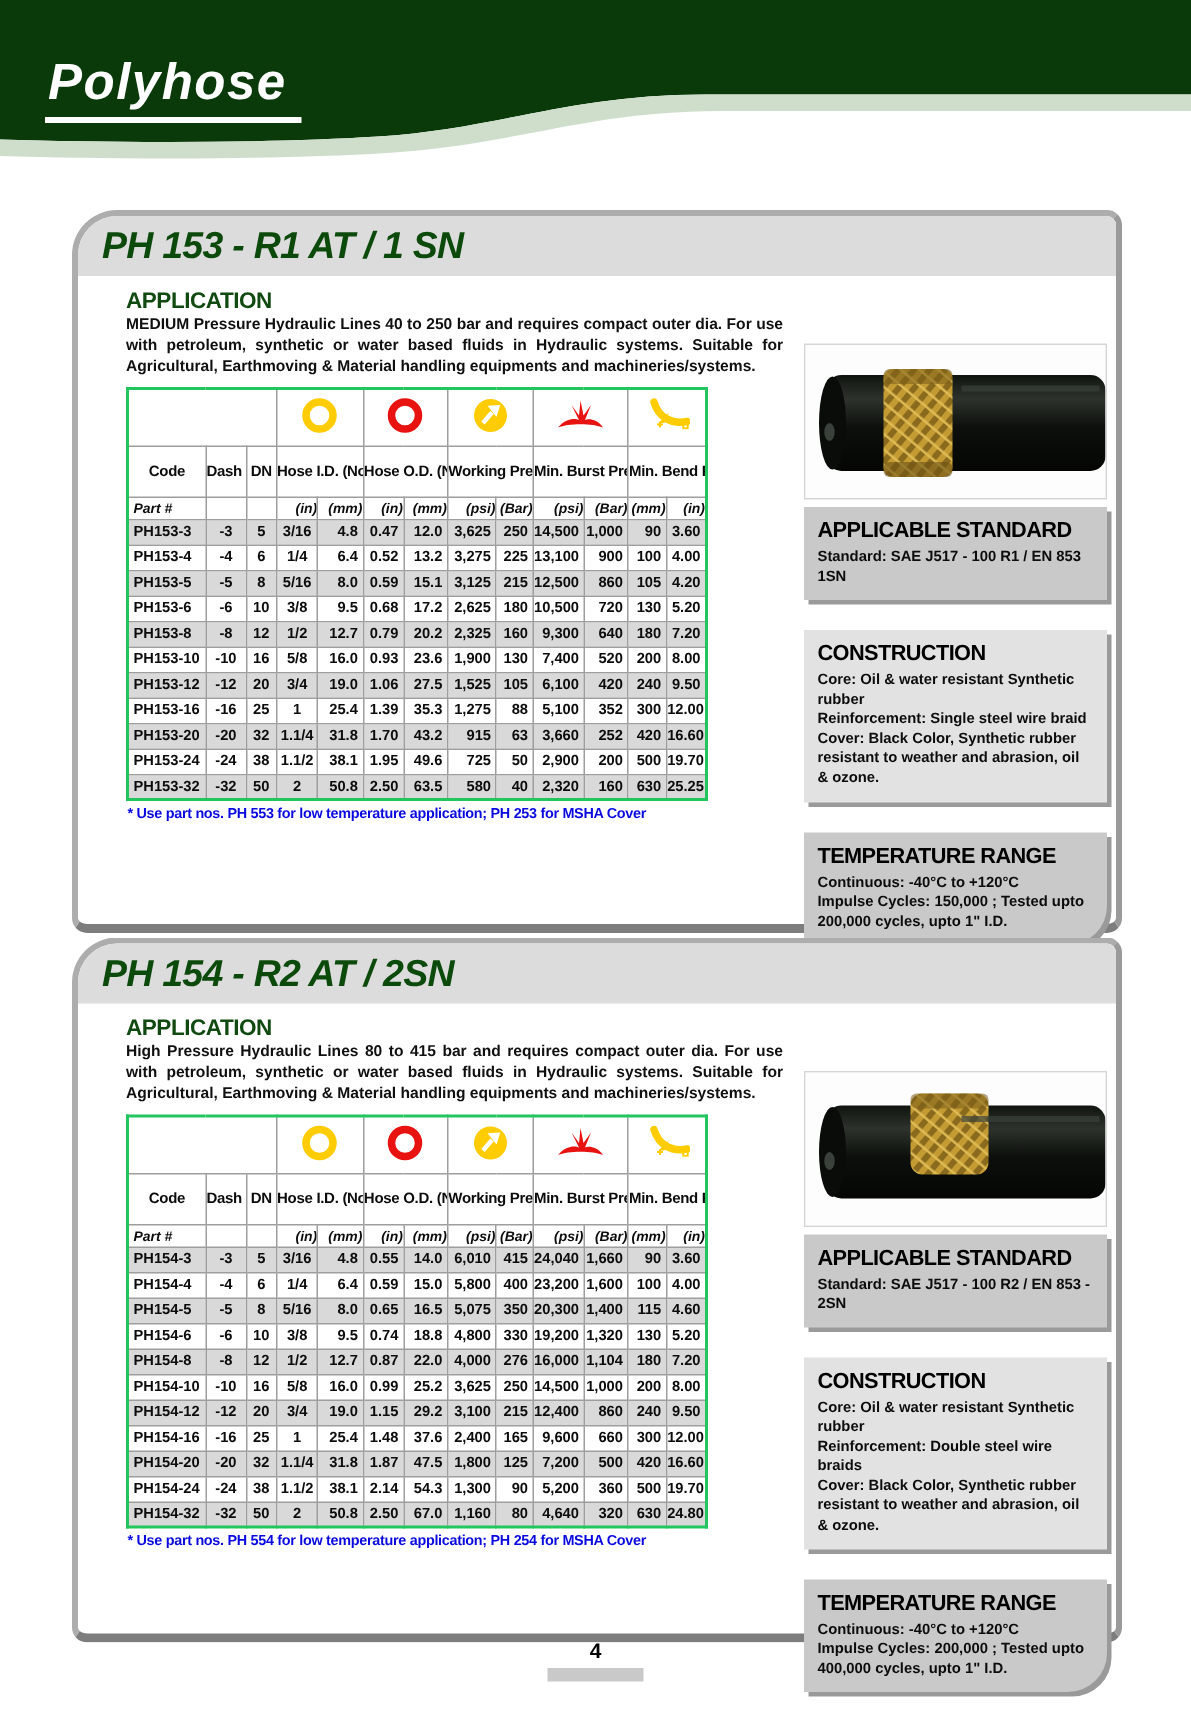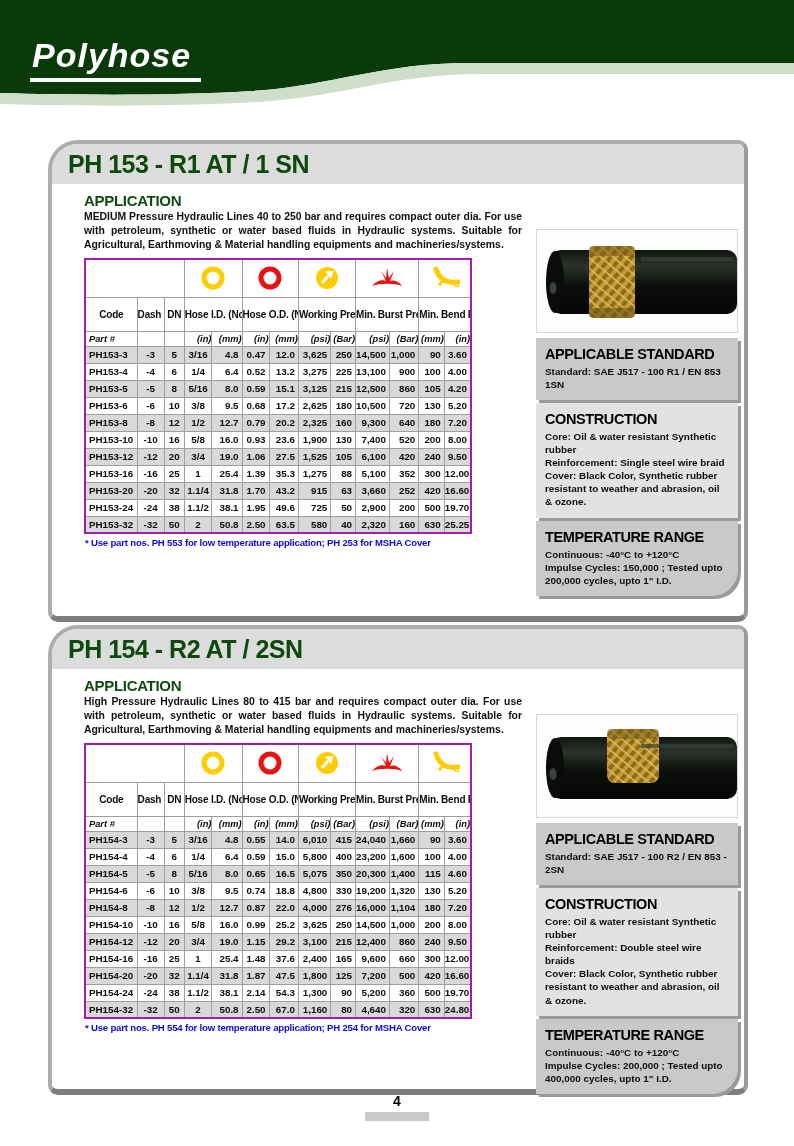--- a/index.html
+++ b/index.html
@@ -13,45 +13,45 @@
   .logo { position:absolute; top:36px; left:30px; color:#fff; font-size:34px; font-weight:bold;
           font-style:italic; letter-spacing:1px; border-bottom:4px solid #fff; padding:0 10px 3px 2px;text-align:center; }
 
   
   .product { position:absolute; left:48px; width:700px; background:#fff;
              border:4px solid #adadad; border-bottom:6px solid #7d7d7d; border-right-color:#9a9a9a;
              border-radius:30px 10px 10px 10px; }
   #sec0 { top:140px; height:482px; }
   #sec1 { top:625px; height:470px; }
   .sec-header { height:40px; background:#dcdcdc; border-radius:26px 6px 0 0; display:flex; align-items:center; padding-left:16px; }
-  .sec-title { font-size:25px; font-weight:bold; color:#0c4a0c; letter-spacing:-0.5px; }
+  .sec-title { font-size:25px; font-weight:bold; font-style:italic; color:#0c4a0c; letter-spacing:-0.5px; }
   .sec-body { position:relative; padding:5px 8px 0 12px; }
   .left-col { width:458px;padding-left:20px; }
   .app-heading { font-size:15px; font-weight:bold; color:#114a11; letter-spacing:-0.3px; margin:3px 0 1px; }
   .app-text { font-size:10.4px; font-weight:bold; color:#101010; text-align:justify; line-height:1.33; margin-bottom:7px; }
 
   
-  table.spec { width:388px; border-collapse:collapse; table-layout:fixed; border:2px solid #a21caf; }
+  table.spec { width:388px; border-collapse:collapse; table-layout:fixed; border:2px solid #22c55e; }
   table.spec td { border:1.5px solid #9e9e9e; font-size:9.8px; font-weight:bold; color:#0c0c0c;
                   text-align:center; overflow:hidden; white-space:nowrap; }
   tr.icon-row td { height:38px; background:#fff; }
   tr.label-row td { height:34px; font-size:10px; line-height:1.15; background:#fff; letter-spacing:-0.2px; }
   tr.unit-row td { height:15px; font-size:9.3px; font-style:italic; background:#fff;text-align:right; }
   tbody.rows tr { height:17px; }
   tbody.rows tr:nth-child(odd) { background:#d9d9d9; }
   tbody.rows tr:nth-child(even) { background:#ffffff; }
   tbody.rows td:nth-child(1) { text-align:left; padding-left:3px; }
   tbody.rows td:nth-child(n+5) { text-align:right; padding-right:3px; }
   .icon { display:inline-block; vertical-align:middle; }
   .footnote { color:#0a0ae0; font-size:9.6px; font-weight:bold; margin:3px 0 0 1px; letter-spacing:-0.2px; }
 
   
   .right-col { position:absolute; top:45px; right:6px; width:202px; }
   .photo { width:202px; height:104px; background:#fff; border:1px solid #d5d5d5; margin-bottom:5px; }
-  .panel { padding:8px 9px 9px; margin-bottom:3px; box-shadow:3px 3px 0 #9a9a9a; }
+  .panel { padding:8px 9px 9px; margin-bottom:20px; box-shadow:3px 3px 0 #9a9a9a; }
   .panel.dark { background:#c9c9c9; }
   .panel.light { background:#e2e2e2; }
   .panel.last { border-radius:0 0 26px 0; }
   .panel h4 { font-size:14.5px; font-weight:bold; color:#000; letter-spacing:-0.4px; margin-bottom:3px; }
   .panel p, .panel .panel-line { font-size:9.9px; font-weight:bold; color:#0c0c0c; line-height:1.32; }
 
   
   .footer { position:absolute; top:1092px; left:0; width:794px; text-align:center; }
   .pageno { display:inline-block; font-size:14px; font-weight:bold; color:#000; }
   .pagebar { width:64px; height:9px; background:#c9c9c9; margin:2px auto 0; }

